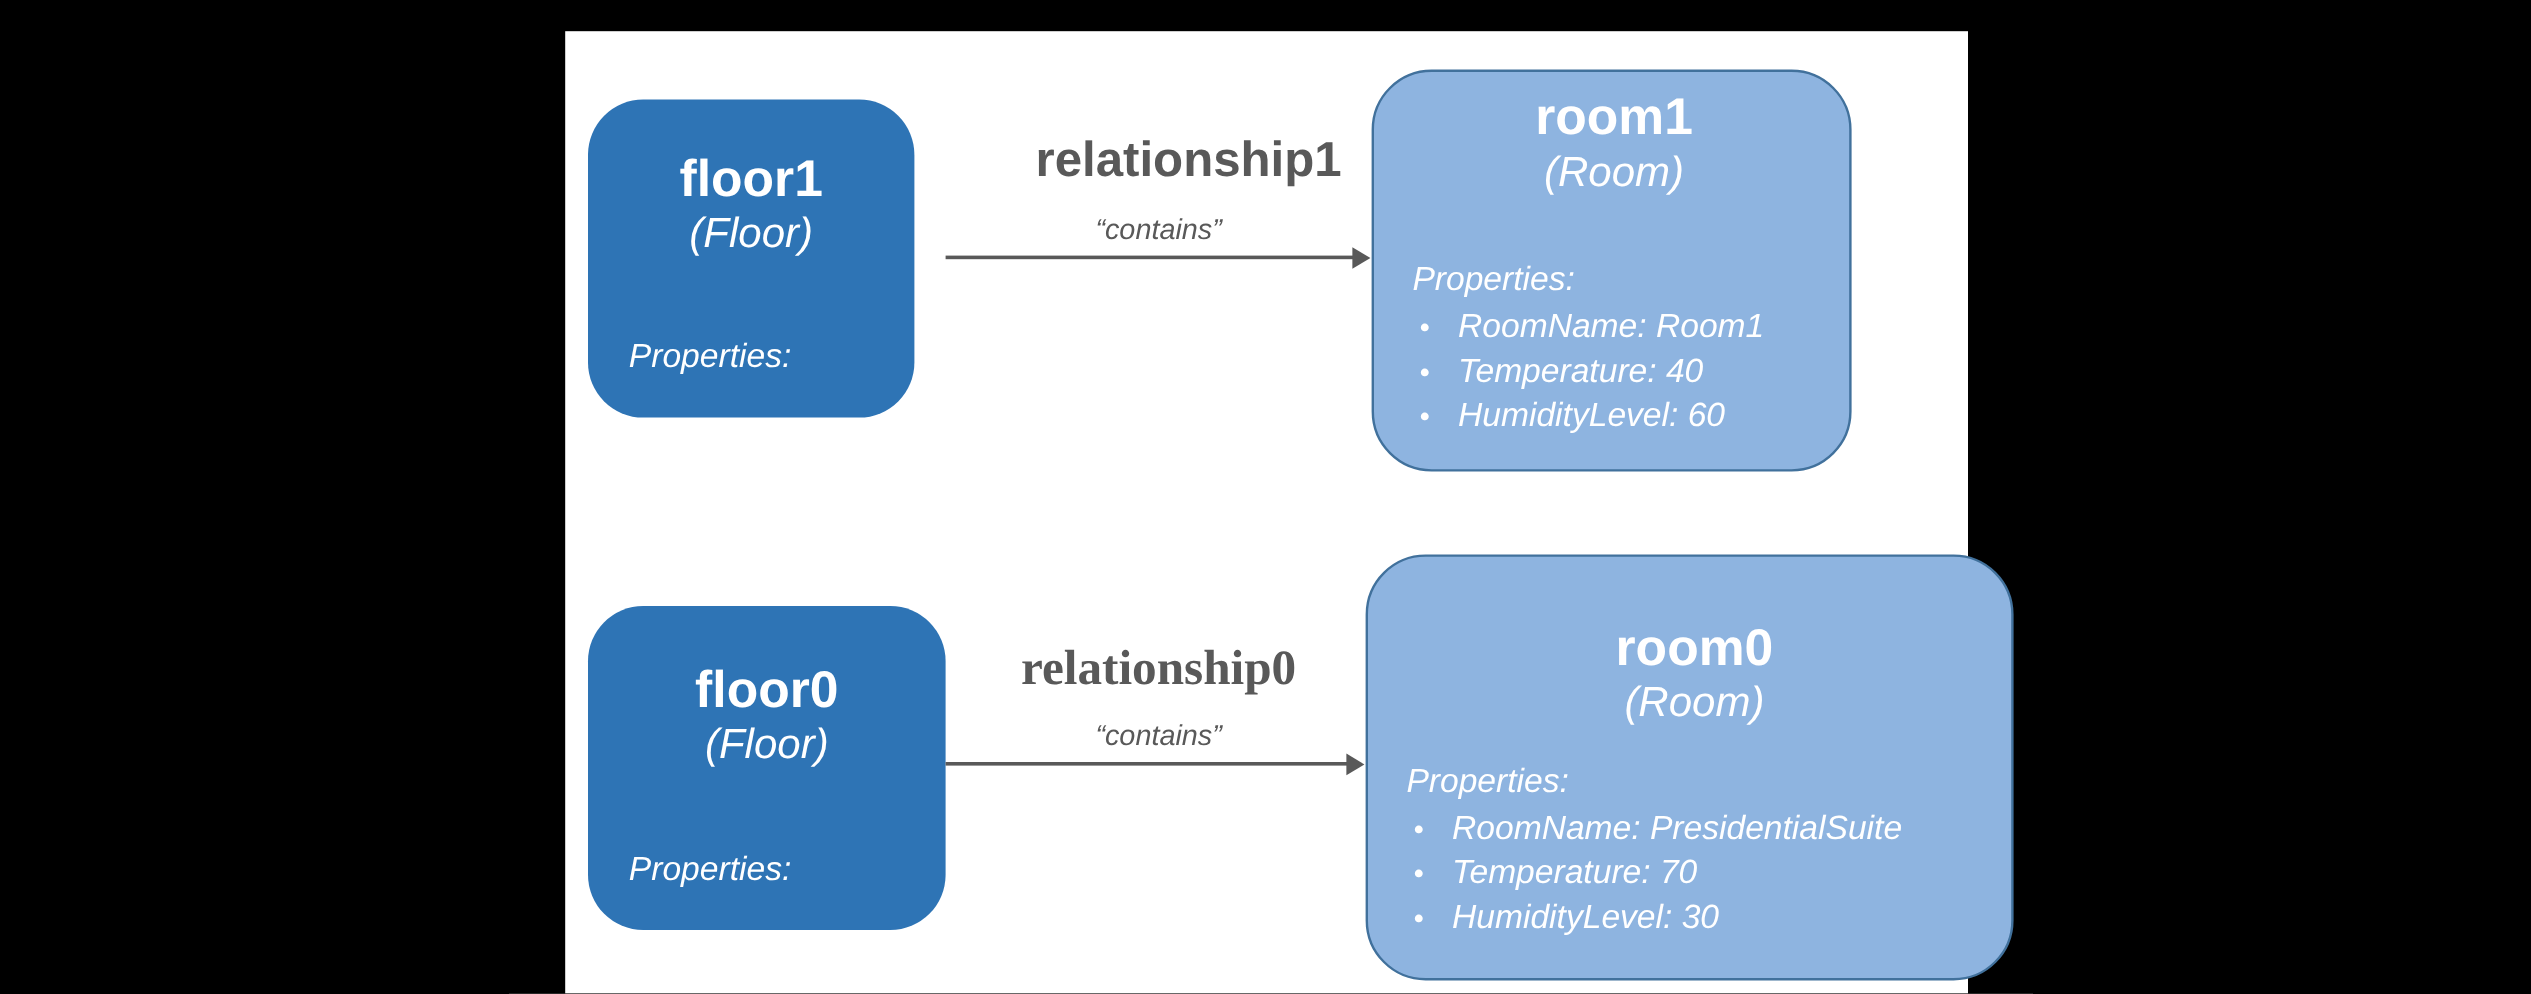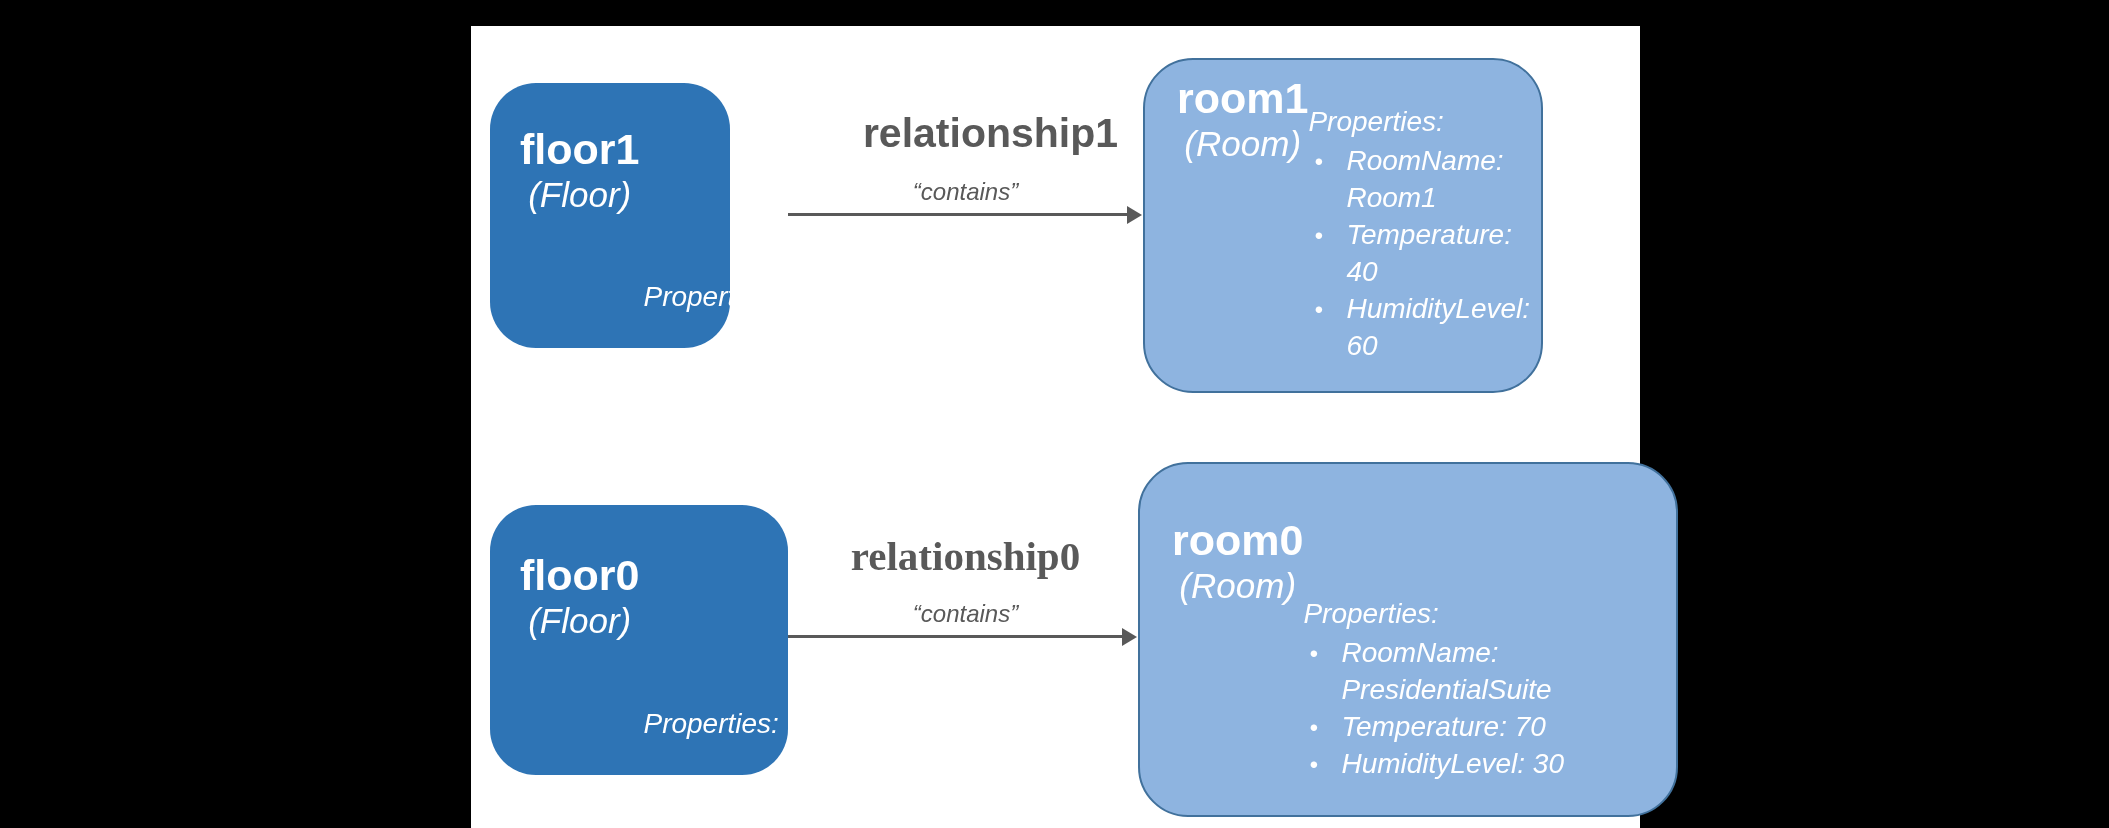--- a/index.html
+++ b/index.html
@@ -14,21 +14,21 @@
   }
   *{margin:0;padding:0;box-sizing:border-box;}
   html,body{width:2109px;height:828px;background:var(--page-background);overflow:hidden;}
   body{font-family:"Liberation Sans",sans-serif;position:relative;}
 
   .canvas{
     position:absolute;left:471px;top:26px;width:1169px;height:802px;
     background:var(--canvas-background);
   }
 
-  .node{position:absolute;display:flex;flex-direction:row;color:var(--text-on-node);}
+  .node{position:absolute;display:flex;flex-direction:column;color:var(--text-on-node);}
   .node.floor{
     background:var(--floor-fill);
     border-radius:46px;
   }
   .node.room{
     background:var(--room-fill);
     border:2px solid var(--room-border);
     border-radius:50px;
   }
 
@@ -36,21 +36,21 @@
   .node-title{font-weight:bold;font-size:43px;line-height:1.15;}
   .node-type{font-style:italic;font-size:35px;line-height:1.2;}
 
   .node-props{margin-top:auto;font-style:italic;font-size:28px;line-height:1.32;}
   .props-label{margin-bottom:2px;}
   .props-list{list-style:none;}
   .props-list li{display:flex;align-items:baseline;}
   .bullet{width:38px;flex:0 0 38px;text-align:left;padding-left:6px;font-size:24px;}
 
   
-  #floor1{left:19px;top:57px;width:240px;height:265px;padding:42px 30px 30px 30px;}
+  #floor1{left:19px;top:57px;width:272px;height:265px;padding:42px 30px 30px 30px;}
   #floor0{left:19px;top:479px;width:298px;height:270px;padding:46px 30px 30px 30px;}
   .floor .node-props{padding-left:4px;}
 
   
   #room1{left:672px;top:32px;width:400px;height:335px;padding:14px 28px 26px 32px;}
   #room0{left:667px;top:436px;width:540px;height:355px;padding:52px 24px 32px 32px;}
 
   
   .rel-name{
     position:absolute;text-align:center;

